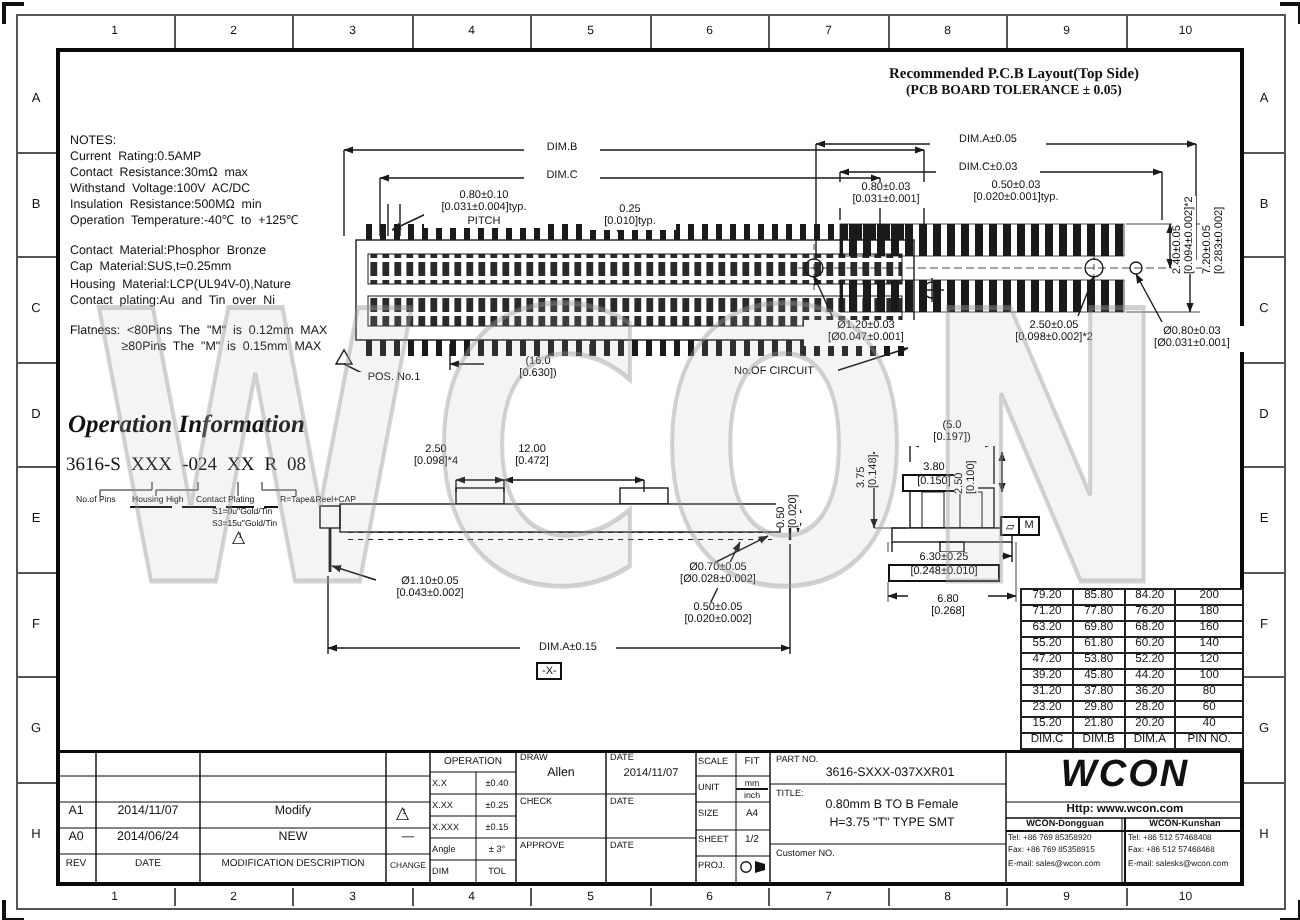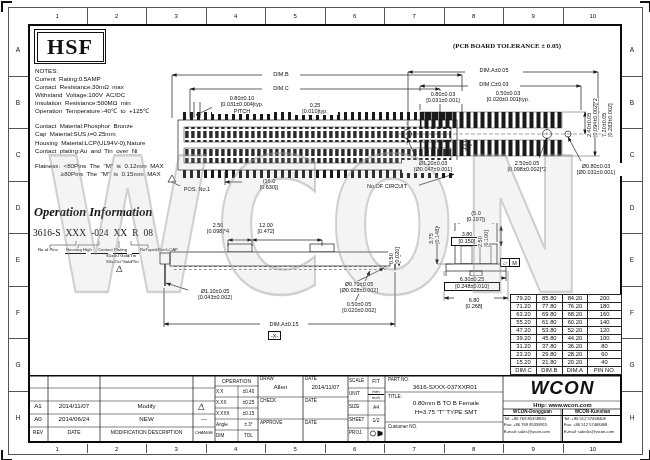--- a/index.html
+++ b/index.html
@@ -140,41 +140,39 @@
       <div class="cell">A</div>
       <div class="cell">B</div>
       <div class="cell">C</div>
       <div class="cell">D</div>
       <div class="cell">E</div>
       <div class="cell">F</div>
       <div class="cell">G</div>
       <div class="cell">H</div>
     </div>
 
-  <div class="hsf-box">
-    <div class="hsf-in">HSF</div>
-  </div>
 
   <div class="notes">
       <p class="note-line">NOTES:</p>
       <p class="note-line">Current  Rating:0.5AMP</p>
       <p class="note-line">Contact  Resistance:30mΩ  max</p>
       <p class="note-line">Withstand  Voltage:100V  AC/DC</p>
       <p class="note-line">Insulation  Resistance:500MΩ  min</p>
       <p class="note-line">Operation  Temperature:-40℃  to  +125℃</p>
       <p class="note-line"></p>
       <p class="note-line">Contact  Material:Phosphor  Bronze</p>
       <p class="note-line">Cap  Material:SUS,t=0.25mm</p>
       <p class="note-line">Housing  Material:LCP(UL94V-0),Nature</p>
       <p class="note-line">Contact  plating:Au  and  Tin  over  Ni</p>
       <p class="note-line"></p>
       <p class="note-line">Flatness:  &lt;80Pins  The  "M"  is  0.12mm  MAX</p>
       <p class="note-line">               ≥80Pins  The  "M"  is  0.15mm  MAX</p>
     </div>
 
+  <div class="pcb-title">Recommended P.C.B Layout(Top Side)</div>
   <div class="pcb-sub">(PCB BOARD TOLERANCE ± 0.05)</div>
 
   <svg class="draw" style="left:160px;top:58px" width="320" height="150" viewBox="0 0 320 150">
     <g stroke="#1a1a1a" stroke-width="0.7" fill="none">
       <line x1="12" y1="17" x2="302" y2="17" marker-start="url(#aw)" marker-end="url(#aw)"></line>
       <line x1="12" y1="17" x2="12" y2="60"></line>
         <line x1="302" y1="17" x2="302" y2="60"></line>
       <line x1="30" y1="31" x2="280" y2="31" marker-start="url(#aw)" marker-end="url(#aw)"></line>
       <line x1="30" y1="31" x2="30" y2="60"></line>
         <line x1="280" y1="31" x2="280" y2="60"></line>

